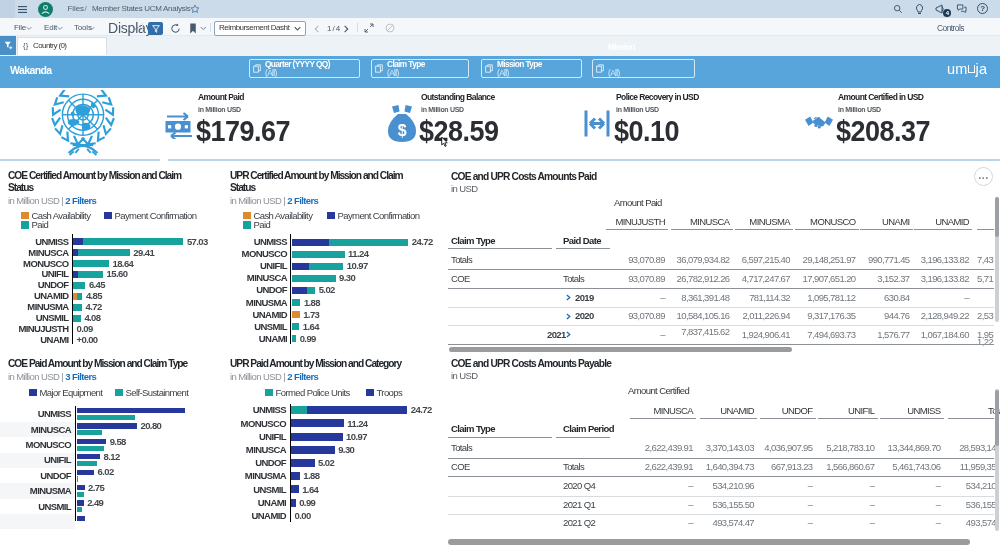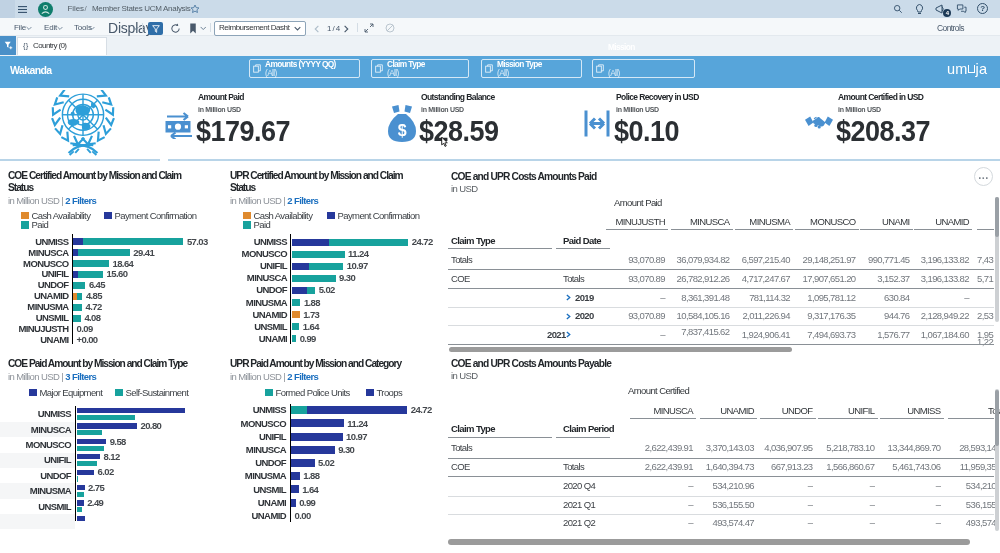--- a/index.html
+++ b/index.html
@@ -108,21 +108,21 @@
 <div style="position:absolute;left:17px;top:36.5px;width:90px;height:18.5px;background:#fff;border:1px solid #d7dee5;border-bottom:none"></div>
 <div style="position:absolute;left:23px;top:41.4px;font-size:7.5px;color:#49596b;font-weight:400;white-space:nowrap;line-height:9.4px;">{ }</div>
 <div style="position:absolute;left:33px;top:41.0px;font-size:8px;color:#32363a;font-weight:400;white-space:nowrap;line-height:10.0px;">Country (0)</div>
 <div style="position:absolute;left:0;top:56px;width:1000px;height:32px;background:#57A5DA"></div>
 <div style="position:absolute;left:10px;top:63.5px;font-size:10.5px;color:#fff;font-weight:700;white-space:nowrap;line-height:13.1px;">Wakanda</div>
 <div style="position:absolute;left:249px;top:59px;width:111px;height:19px;border:1px solid rgba(255,255,255,.75);border-radius:2px"></div>
 <svg class="ic" style="left:253px;top:64px" width="8" height="9" viewBox="0 0 12 13">
     <rect x="1" y="3" width="7" height="9" fill="none" stroke="#e8f3fb" stroke-width="1.3"></rect>
     <path d="M4 3 V1 h7 v9 h-3" fill="none" stroke="#e8f3fb" stroke-width="1.3"></path>
   </svg>
-<div style="position:absolute;left:265px;top:59.4px;font-size:8.3px;color:#fff;font-weight:700;white-space:nowrap;line-height:10.4px;">Amounts (YYYY QQ)</div>
+<div style="position:absolute;left:265px;top:59.4px;font-size:8.3px;color:#fff;font-weight:700;white-space:nowrap;line-height:10.4px;">Quarter (YYYY QQ)</div>
 <div style="position:absolute;left:265px;top:68.4px;font-size:8.3px;color:rgba(255,255,255,.8);font-weight:400;white-space:nowrap;line-height:10.4px;">(All)</div>
 <div style="position:absolute;left:371px;top:59px;width:98px;height:19px;border:1px solid rgba(255,255,255,.75);border-radius:2px"></div>
 <svg class="ic" style="left:375px;top:64px" width="8" height="9" viewBox="0 0 12 13">
     <rect x="1" y="3" width="7" height="9" fill="none" stroke="#e8f3fb" stroke-width="1.3"></rect>
     <path d="M4 3 V1 h7 v9 h-3" fill="none" stroke="#e8f3fb" stroke-width="1.3"></path>
   </svg>
 <div style="position:absolute;left:387px;top:59.4px;font-size:8.3px;color:#fff;font-weight:700;white-space:nowrap;line-height:10.4px;">Claim Type</div>
 <div style="position:absolute;left:387px;top:68.4px;font-size:8.3px;color:rgba(255,255,255,.8);font-weight:400;white-space:nowrap;line-height:10.4px;">(All)</div>
 <div style="position:absolute;left:481px;top:59px;width:101px;height:19px;border:1px solid rgba(255,255,255,.75);border-radius:2px"></div>
 <svg class="ic" style="left:485px;top:64px" width="8" height="9" viewBox="0 0 12 13">

